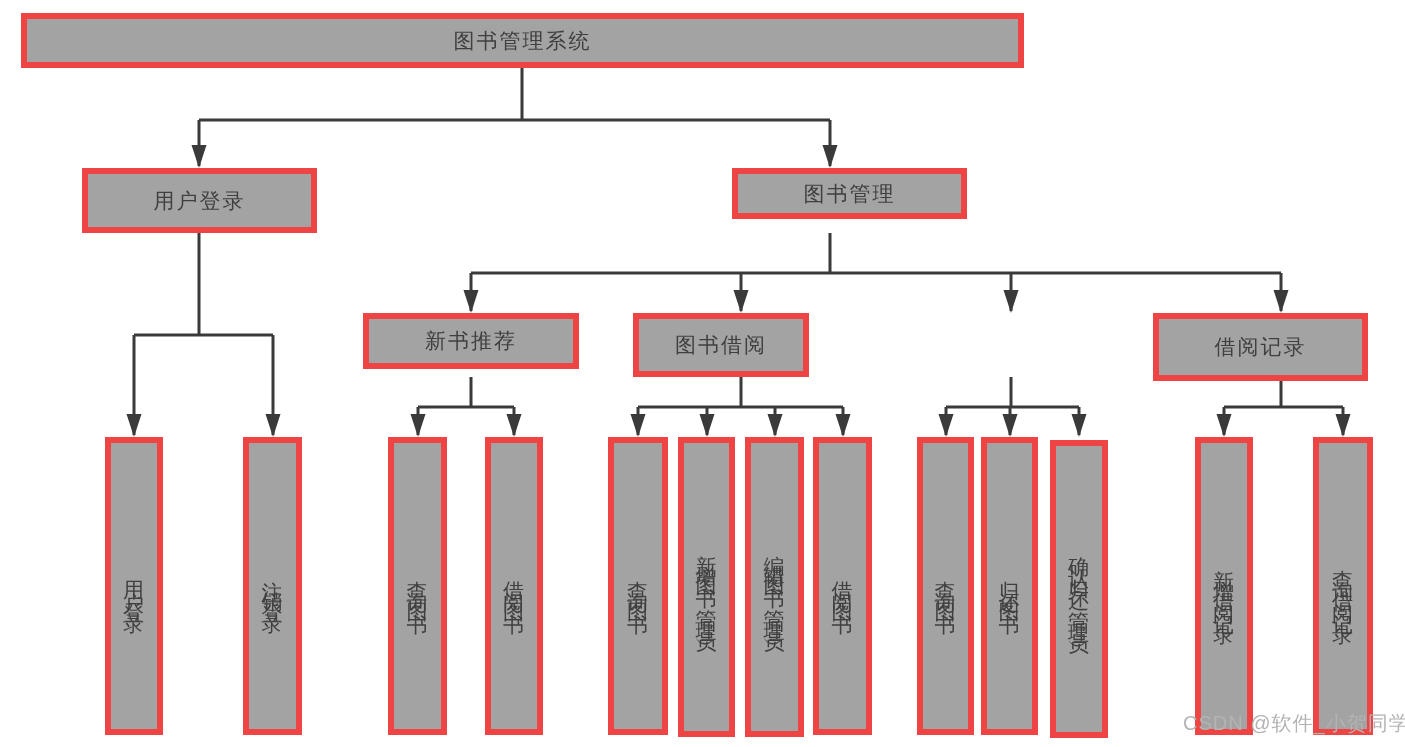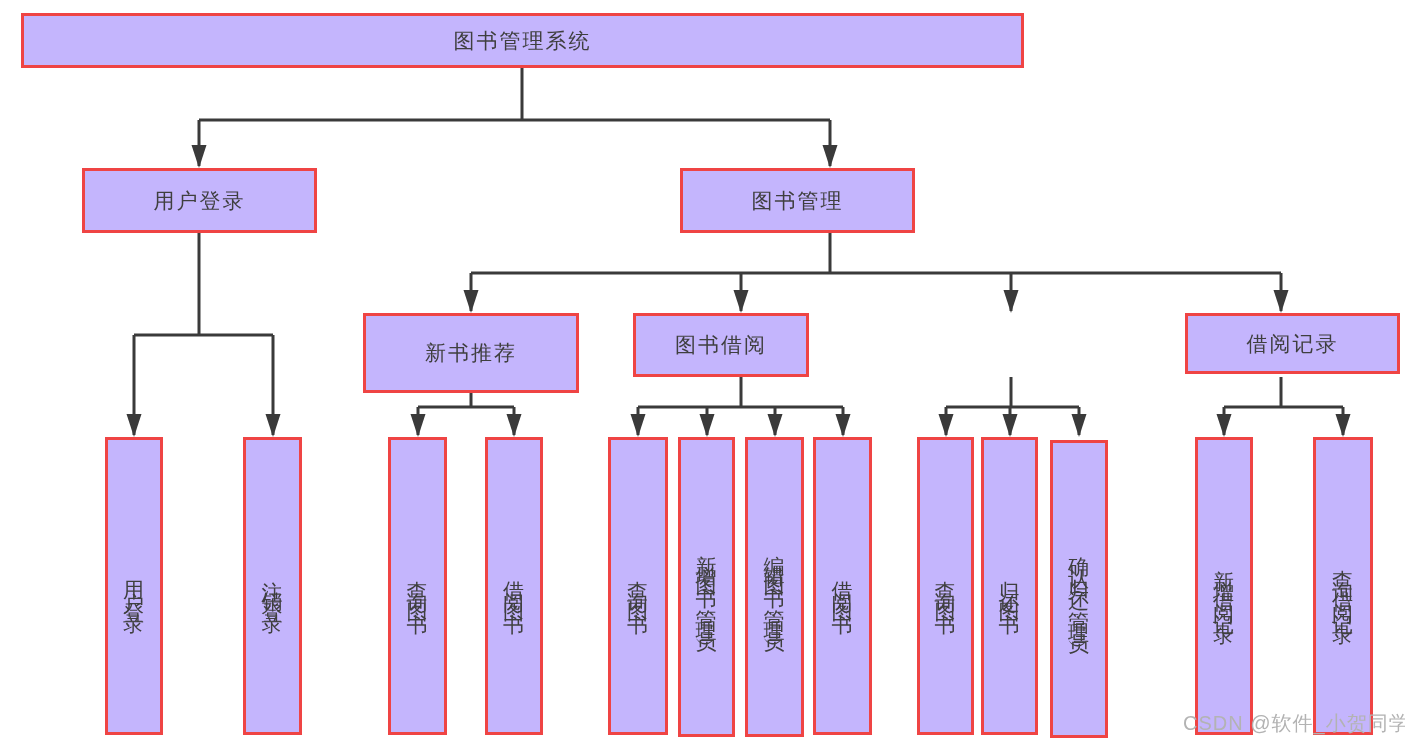--- a/index.html
+++ b/index.html
@@ -17,22 +17,22 @@
   }
   #connectors {
     position: absolute;
     left: 0; top: 0;
     width: 1405px;
     height: 747px;
   }
   .node {
     position: absolute;
     box-sizing: border-box;
-    border: 3px solid #ef4444;
-    background: #c4b5fd;
+    border: 6px solid #ef4444;
+    background: #a3a3a3;
     display: flex;
     align-items: center;
     justify-content: center;
     color: #3f3f3f;
   }
   .node.h span {
     font-size: 21px;
     letter-spacing: 2px;
     white-space: nowrap;
   }
@@ -92,31 +92,31 @@
     </g>
   </svg>
 
   <div class="node h" style="left:21px; top:13px; width:1003px; height:55px">
     <span>图书管理系统</span>
   </div>
 
   <div class="node h" style="left:82px; top:168px; width:235px; height:65px">
     <span>用户登录</span>
   </div>
-  <div class="node h" style="left:680px; top:168px; width:235px; height:65px">
+  <div class="node h" style="left:732px; top:168px; width:235px; height:51px">
     <span>图书管理</span>
   </div>
 
-  <div class="node h" style="left:363px; top:313px; width:216px; height:80px">
+  <div class="node h" style="left:363px; top:313px; width:216px; height:56px">
     <span>新书推荐</span>
   </div>
   <div class="node h" style="left:633px; top:313px; width:176px; height:64px">
     <span>图书借阅</span>
   </div>
-  <div class="node h" style="left:1185px; top:313px; width:215px; height:61px">
+  <div class="node h" style="left:1153px; top:313px; width:215px; height:68px">
     <span>借阅记录</span>
   </div>
 
   <div class="node v" style="left:105px; top:437px; width:58px; height:298px">
     <span>用户登录</span>
   </div>
   <div class="node v" style="left:243px; top:437px; width:59px; height:298px">
     <span>注销登录</span>
   </div>
 

